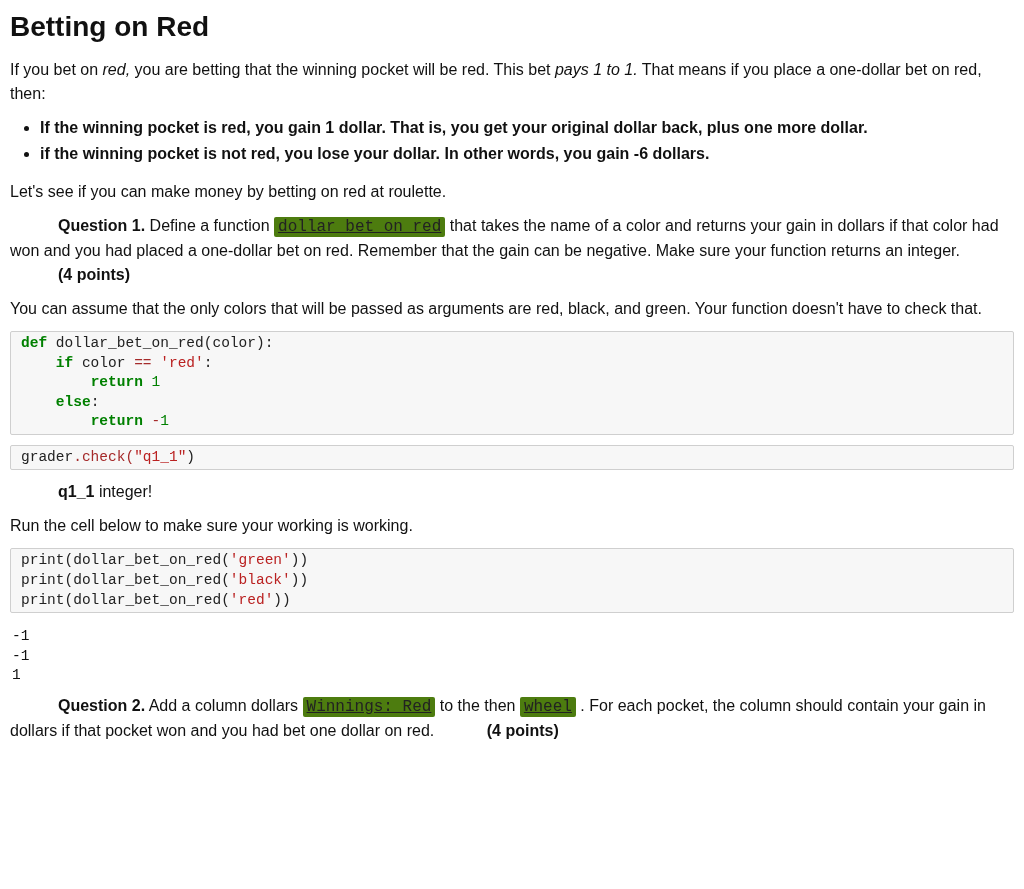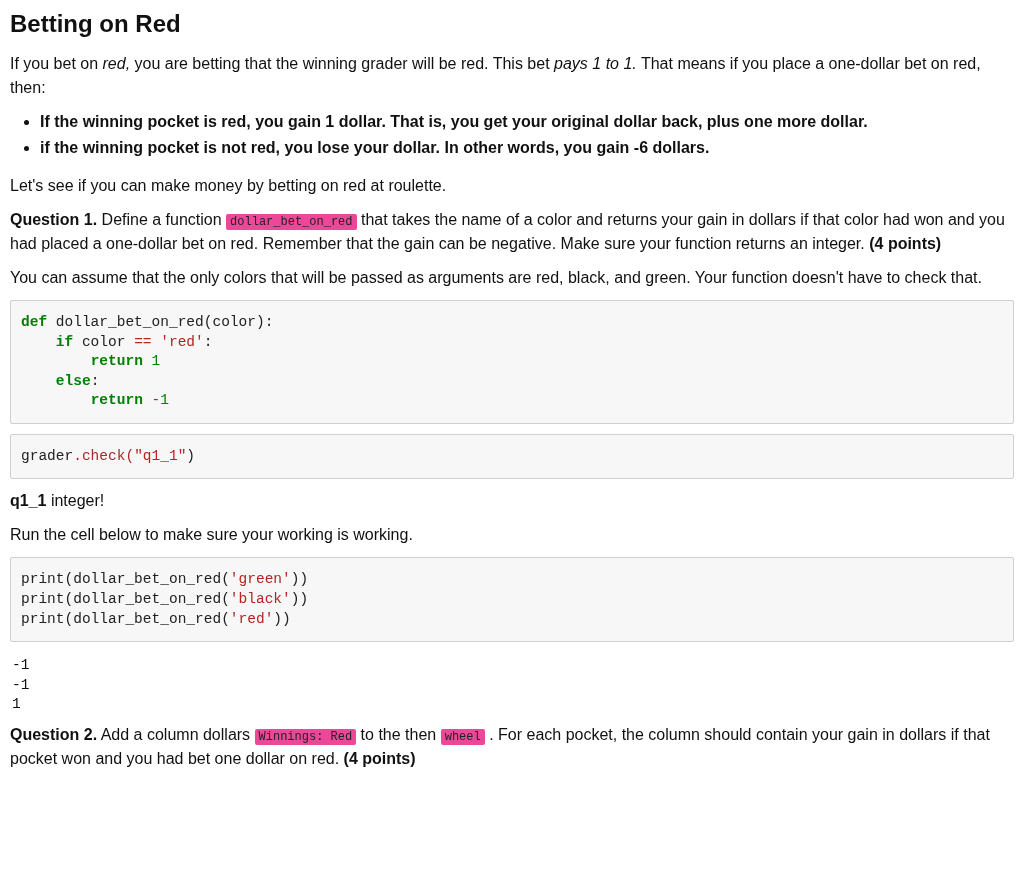--- a/index.html
+++ b/index.html
@@ -5,70 +5,71 @@
   body {
     font-family: -apple-system, BlinkMacSystemFont, "Segoe UI", Helvetica, Arial, sans-serif;
     font-size: 16px;
     line-height: 1.5;
     color: #111;
     margin: 0;
     padding: 6px 10px 20px 10px;
     width: 1004px;
   }
   h3.section-title {
-    font-size: 24px;
+    font-size: 28px;
     font-weight: 600;
     margin: 0 0 10px 0;
     color: #111;
   }
   p { margin: 0 0 10px 0; }
   em { }
   ul { margin: 6px 0 14px 0; padding-left: 30px; font-weight: bold; }
   li { margin-bottom: 2px; }
   code.inline {
-    background: #ec4899;
+    background: #4d7c0f;
     font-family: "SFMono-Regular", Consolas, "Liberation Mono", Menlo, monospace;
-    font-size: 12px;
+    font-size: 16px;
     padding: 1px 4px;
     border-radius: 2px;
     color: #222;
+    text-decoration: underline;
   }
   .cell-input {
     border: 1px solid #cfcfcf;
     background: #f7f7f7;
-    padding: 12px 10px;
+    padding: 2px 10px;
     margin: 10px 0;
     font-family: "SFMono-Regular", Consolas, "Liberation Mono", Menlo, monospace;
     font-size: 14.5px;
     line-height: 1.35;
     white-space: pre;
     color: #222;
     border-radius: 2px;
   }
   .cell-output {
     font-family: "SFMono-Regular", Consolas, "Liberation Mono", Menlo, monospace;
     font-size: 14.5px;
     line-height: 1.35;
     white-space: pre;
     padding: 4px 2px 8px 2px;
     color: #111;
   }
   .kw { color: #008000; font-weight: bold; }
   .str { color: #ba2121; }
   .num { color: #008000; }
   .op { color: #a52a2a; }
-  strong { font-weight: 700; }
+  strong { font-weight: 700; margin-left: 48px; }
 </style>
 </head>
 <body>
 
 <h3 class="section-title">Betting on Red</h3>
 
 <p>
-  <span>If you bet on </span><em>red,</em><span> you are betting that the winning grader will be red. This bet </span><em>pays 1 to 1.</em><span> That means if you place a one-dollar bet on red, then:</span>
+  <span>If you bet on </span><em>red,</em><span> you are betting that the winning pocket will be red. This bet </span><em>pays 1 to 1.</em><span> That means if you place a one-dollar bet on red, then:</span>
 </p>
 
 <ul>
   <li>If the winning pocket is red, you gain 1 dollar. That is, you get your original dollar back, plus one more dollar.</li>
   <li>if the winning pocket is not red, you lose your dollar. In other words, you gain -6 dollars.</li>
 </ul>
 
 <p>Let's see if you can make money by betting on red at roulette.</p>
 
 <p>

